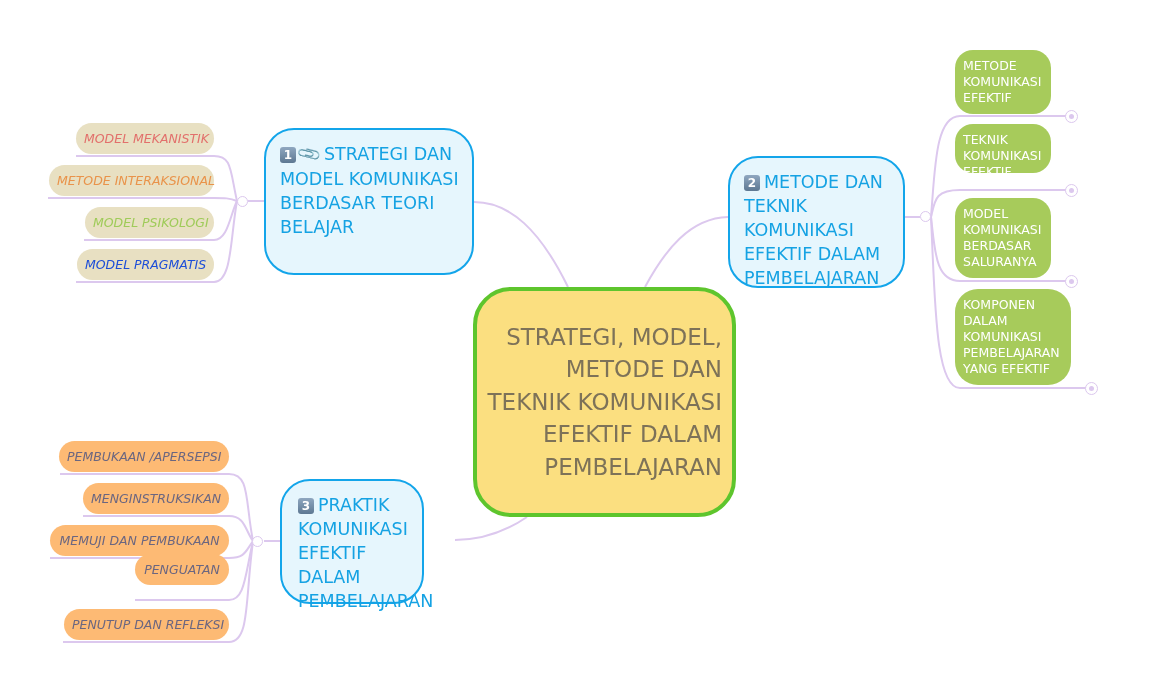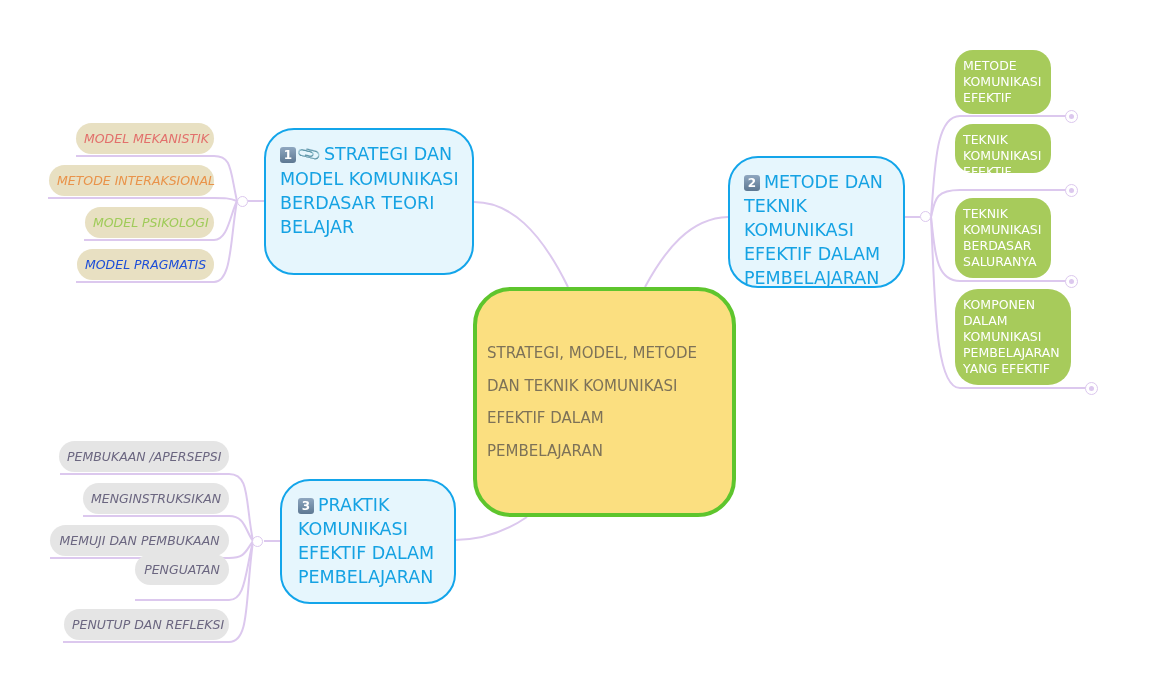--- a/index.html
+++ b/index.html
@@ -2,32 +2,32 @@
 <html><head>
   <meta charset="utf-8">
   <style>
     html, body { margin: 0; padding: 0; background: #ffffff; }
     body { width: 1149px; height: 691px; position: relative; overflow: hidden;
            font-family: "DejaVu Sans", "Liberation Sans", sans-serif; }
     svg.links { position: absolute; left: 0; top: 0; width: 1149px; height: 691px; pointer-events: none; }
     .node { position: absolute; box-sizing: border-box; }
     .central { left: 473px; top: 287px; width: 263px; height: 230px; background: #fbdf80;
                border: 4px solid #5ec52d; border-radius: 38px; color: #7d7258;
-               font-size: 15px; line-height: 32.5px; text-align: left;
+               font-size: 23px; line-height: 32.5px; text-align: right;
                display: flex; align-items: center; justify-content: center; padding: 6px 10px; }
     .main { background: #e6f6fd; border: 2.5px solid #13a5ea; border-radius: 30px;
             color: #15a2e3; font-size: 17.5px; line-height: 24px; padding: 12px 12px 12px 14px; }
     .badge { display: inline-block; width: 16px; height: 16px; border-radius: 3px;
              background: linear-gradient(#8fa7c0, #5d7892); color: #fff; font-size: 12px; line-height: 16px;
              text-align: center; font-weight: bold; vertical-align: 1px; margin-right: 4px; }
     .clip { display: inline-block; font-size: 16px; color: #8a96a6; margin-right: 4px; transform: rotate(-35deg); }
     .pill { position: absolute; border-radius: 16px; height: 31px; line-height: 31px; font-size: 12.5px;
             text-align: center; padding: 0 8px; box-sizing: border-box; white-space: nowrap; font-style: italic; }
     .tan { background: #e8e0c2; }
-    .lav { background: #e5e5e5; color: #6b6680; }
+    .lav { background: #fdba74; color: #6b6680; }
     .green { position: absolute; background: #a7cb5b; border-radius: 18px; color: #ffffff;
              font-size: 12.5px; line-height: 16px; padding: 8px 8px; box-sizing: border-box; }
     .hub { position: absolute; width: 11px; height: 11px; border-radius: 50%; border: 1.6px solid #dcc8ee;
            background: #fff; box-sizing: border-box; }
     .end { position: absolute; width: 13px; height: 13px; border-radius: 50%; border: 1.6px solid #dcc8ee;
            background: #fff; box-sizing: border-box; }
     .end::after { content: ""; position: absolute; left: 2.5px; top: 2.5px; width: 5px; height: 5px;
                   border-radius: 50%; background: #dcc8ee; }
   </style>
 </head>
@@ -79,26 +79,26 @@
 
 <div class="node main" style="left:728px; top:144px; width:177px; height:132px;margin-top:12px;">
   <span class="badge">2</span><span>METODE DAN TEKNIK KOMUNIKASI EFEKTIF DALAM PEMBELAJARAN</span>
 </div>
 <div class="hub" style="left:920px; top:211px;"></div>
 
 <div class="green" style="left:955px; top:50px; width:96px; height:64px;">METODE KOMUNIKASI EFEKTIF</div>
 <div class="end" style="left:1065px; top:110px;"></div>
 <div class="green" style="left:955px; top:124px; width:96px; height:49px;">TEKNIK KOMUNIKASI EFEKTIF</div>
 <div class="end" style="left:1065px; top:184px;"></div>
-<div class="green" style="left:955px; top:198px; width:96px; height:80px;">TEKNIK KOMUNIKASI BERDASAR SALURANYA</div>
+<div class="green" style="left:955px; top:198px; width:96px; height:80px;">MODEL KOMUNIKASI BERDASAR SALURANYA</div>
 <div class="end" style="left:1065px; top:275px;"></div>
 <div class="green" style="left:955px; top:289px; width:116px; height:96px;border-radius:23px;">KOMPONEN DALAM KOMUNIKASI PEMBELAJARAN YANG EFEKTIF</div>
 <div class="end" style="left:1085px; top:382px;"></div>
 
-<div class="node main" style="left:280px; top:479px; width:176px; height:125px;padding-left:16px;">
+<div class="node main" style="left:280px; top:479px; width:144px; height:125px;padding-left:16px;">
   <span class="badge">3</span><span>PRAKTIK KOMUNIKASI EFEKTIF DALAM PEMBELAJARAN</span>
 </div>
 <div class="hub" style="left:252px; top:536px;"></div>
 
 <div class="pill lav" style="left:59px; top:441px; width:170px;">PEMBUKAAN /APERSEPSI</div>
 <div class="pill lav" style="left:83px; top:483px; width:146px;">MENGINSTRUKSIKAN</div>
 <div class="pill lav" style="left:50px; top:525px; width:179px;">MEMUJI DAN PEMBUKAAN</div>
 <div class="pill lav" style="left:135px; top:554px; width:94px;">PENGUATAN</div>
 <div class="pill lav" style="left:64px; top:609px; width:165px;">PENUTUP DAN REFLEKSI</div>
 

